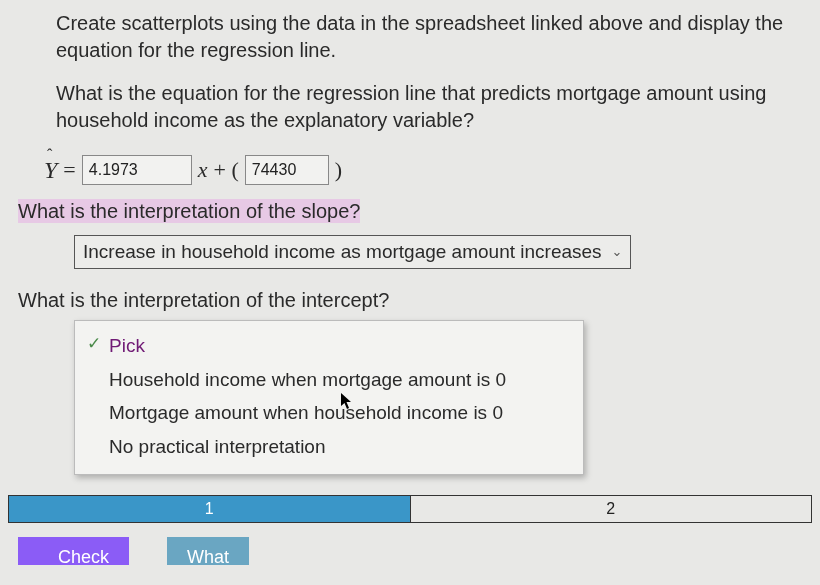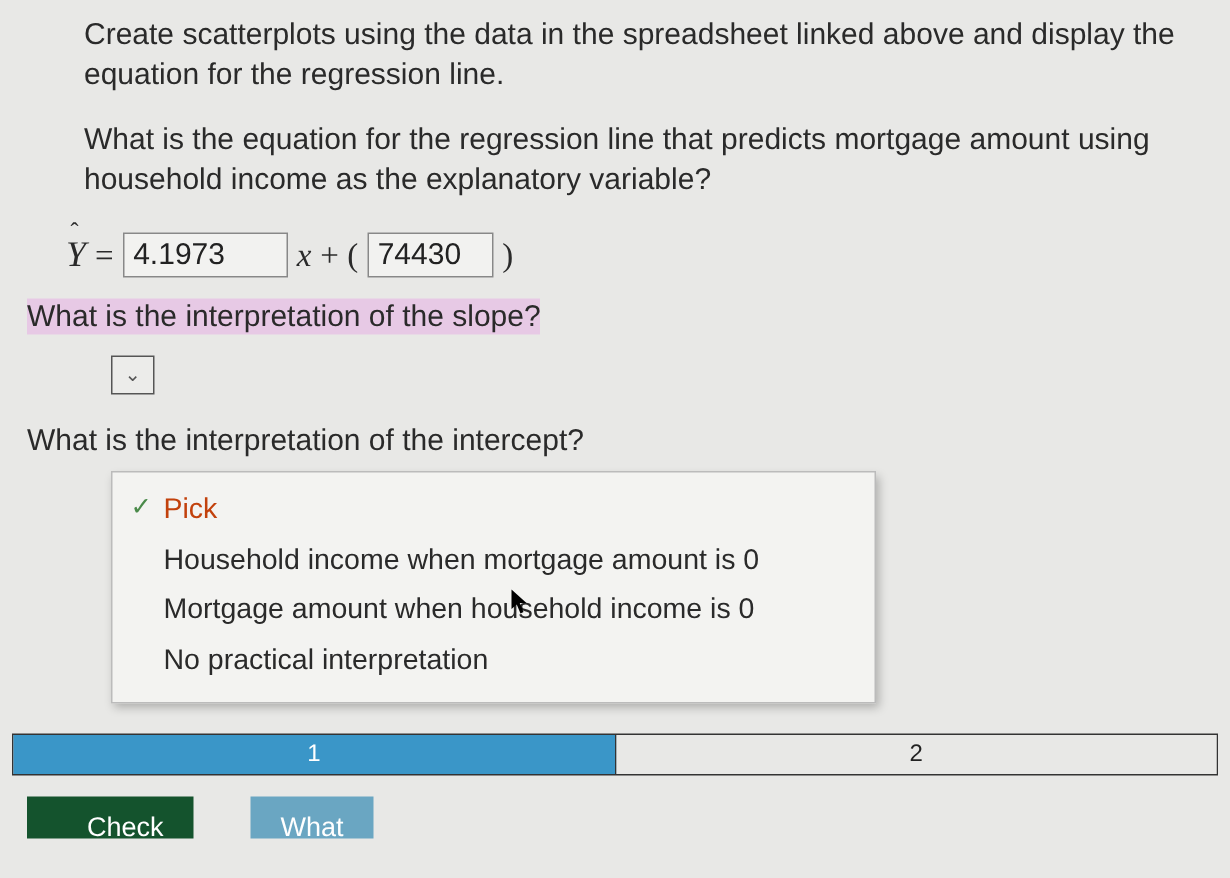--- a/index.html
+++ b/index.html
@@ -20,21 +20,21 @@
     align-items: center;
     gap: 6px;
     padding: 4px 0 12px 26px;
     font-size: 20px;
   }
   .yhat { position: relative; font-style: italic; font-family: "Times New Roman", serif; font-size: 24px; }
   .yhat .hat { position: absolute; top: -10px; left: 3px; font-style: normal; font-size: 16px; }
   .eq-sym { font-family: "Times New Roman", serif; font-size: 22px; }
   .xvar { font-style: italic; font-family: "Times New Roman", serif; font-size: 22px; }
   .num-input {
-    font-size: 20px;
+    font-size: 16px;
     padding: 2px 6px;
     border: 1px solid #888;
     background: #f2f2f0;
     color: #222;
     height: 30px;
   }
   .num-input.slope { width: 110px; }
   .num-input.intercept { width: 84px; }
   .highlight {
     background: #e7c9e5;
@@ -68,21 +68,21 @@
     position: relative;
     cursor: pointer;
   }
   .dd-item.sel::before {
     content: "✓";
     position: absolute;
     left: 12px;
     color: #4a8a4a;
     font-size: 17px;
   }
-  .dd-item.sel { color: #c2410c; }
+  .dd-item.sel { color: #701a75; }
   .cursor-icon {
     position: absolute;
     left: 340px;
     top: 392px;
     font-size: 16px;
     color: #000;
     pointer-events: none;
   }
   .progress {
     display: flex;
@@ -107,21 +107,21 @@
     margin: 14px 0 0 18px;
   }
   .btn {
     padding: 8px 20px 0 20px;
     color: #fff;
     font-size: 18px;
     height: 28px;
     overflow: hidden;
     cursor: pointer;
   }
-  .btn.check { background: #14532d; padding-left: 40px; }
+  .btn.check { background: #8b5cf6; padding-left: 40px; }
   .btn.next { background: #6aa6c2; }
 </style>
 </head>
 <body>
 
 <div class="content">
 
   <p class="para">Create scatterplots using the data in the spreadsheet linked above and display the equation for the regression line.</p>
 
   <p class="para">What is the equation for the regression line that predicts mortgage amount using household income as the explanatory variable?</p>
@@ -137,20 +137,21 @@
     <input class="num-input intercept" value="74430" style="">
     <span class="eq-sym">)</span>
   </div>
 
   <p class="q-slope">
     <span class="highlight">What is the interpretation of the slope?</span>
   </p>
 
   <div class="select-wrap">
     <div class="select-box">
+      <span>Increase in household income as mortgage amount increases</span>
       <span class="chev">⌄</span>
     </div>
   </div>
 
   <p class="q-intercept">What is the interpretation of the intercept?</p>
 
   <div class="dropdown">
     <div class="dd-item sel">Pick</div>
     <div class="dd-item">Household income when mortgage amount is 0</div>
     <div class="dd-item">Mortgage amount when household income is 0</div>

